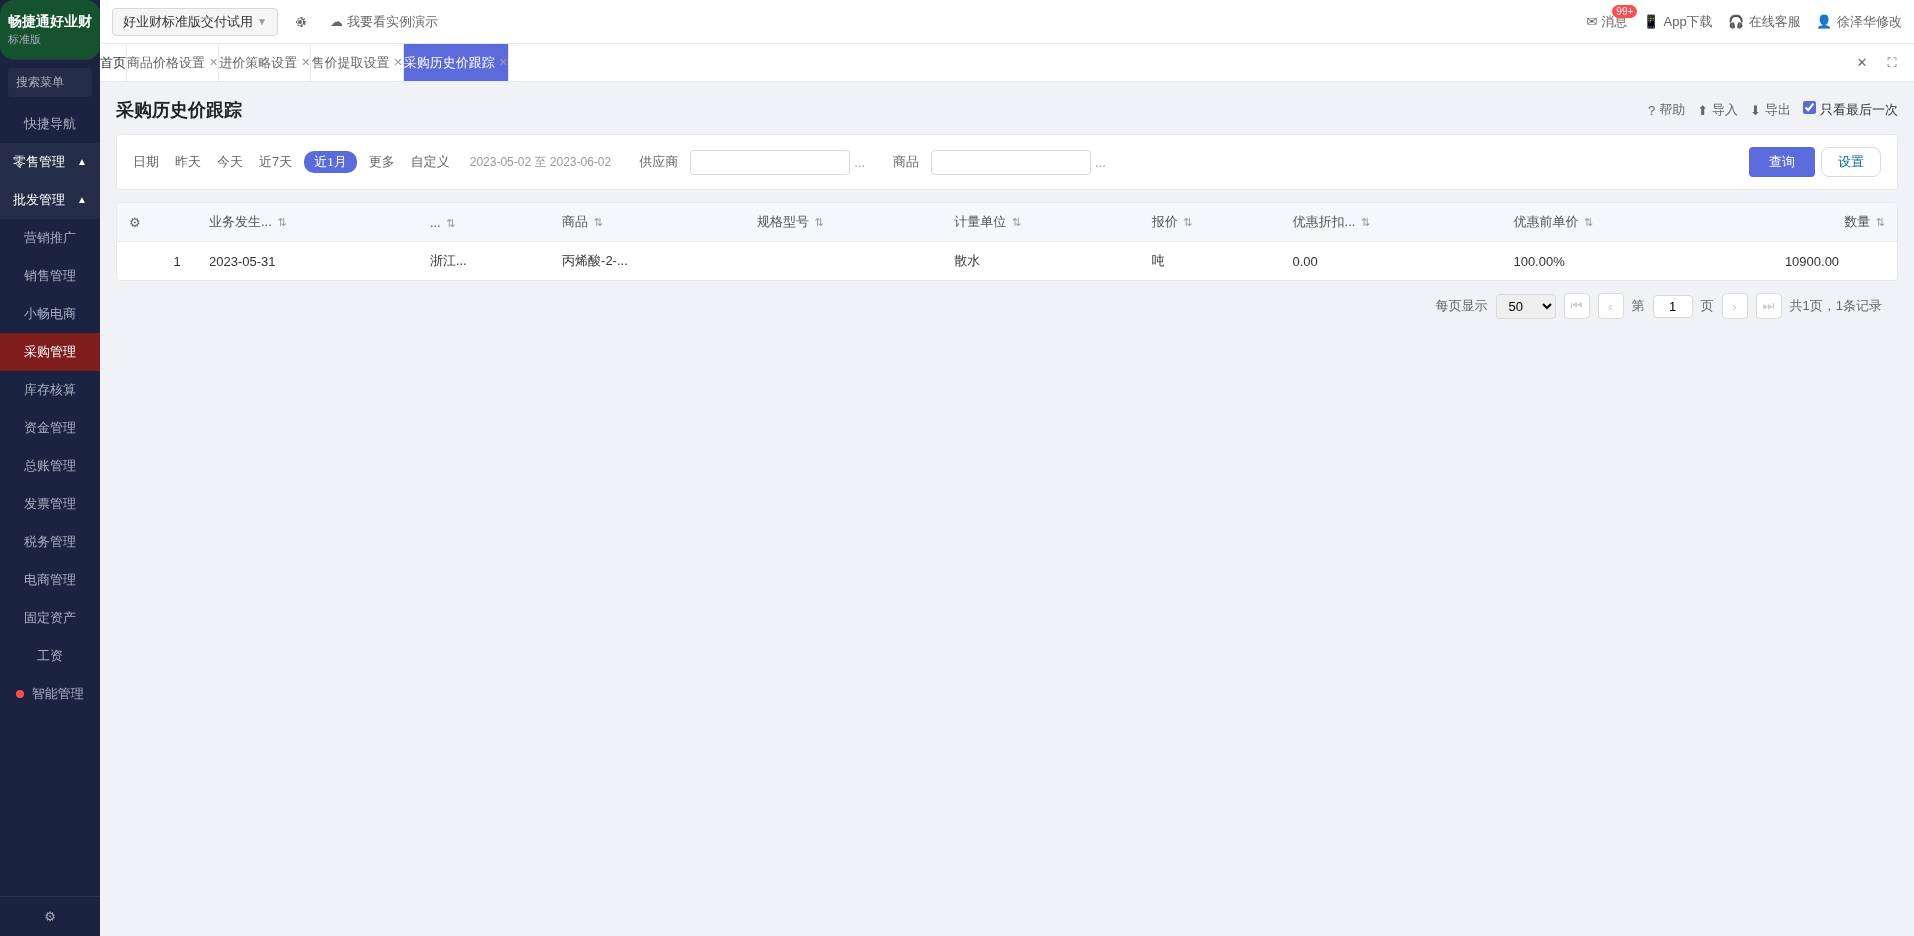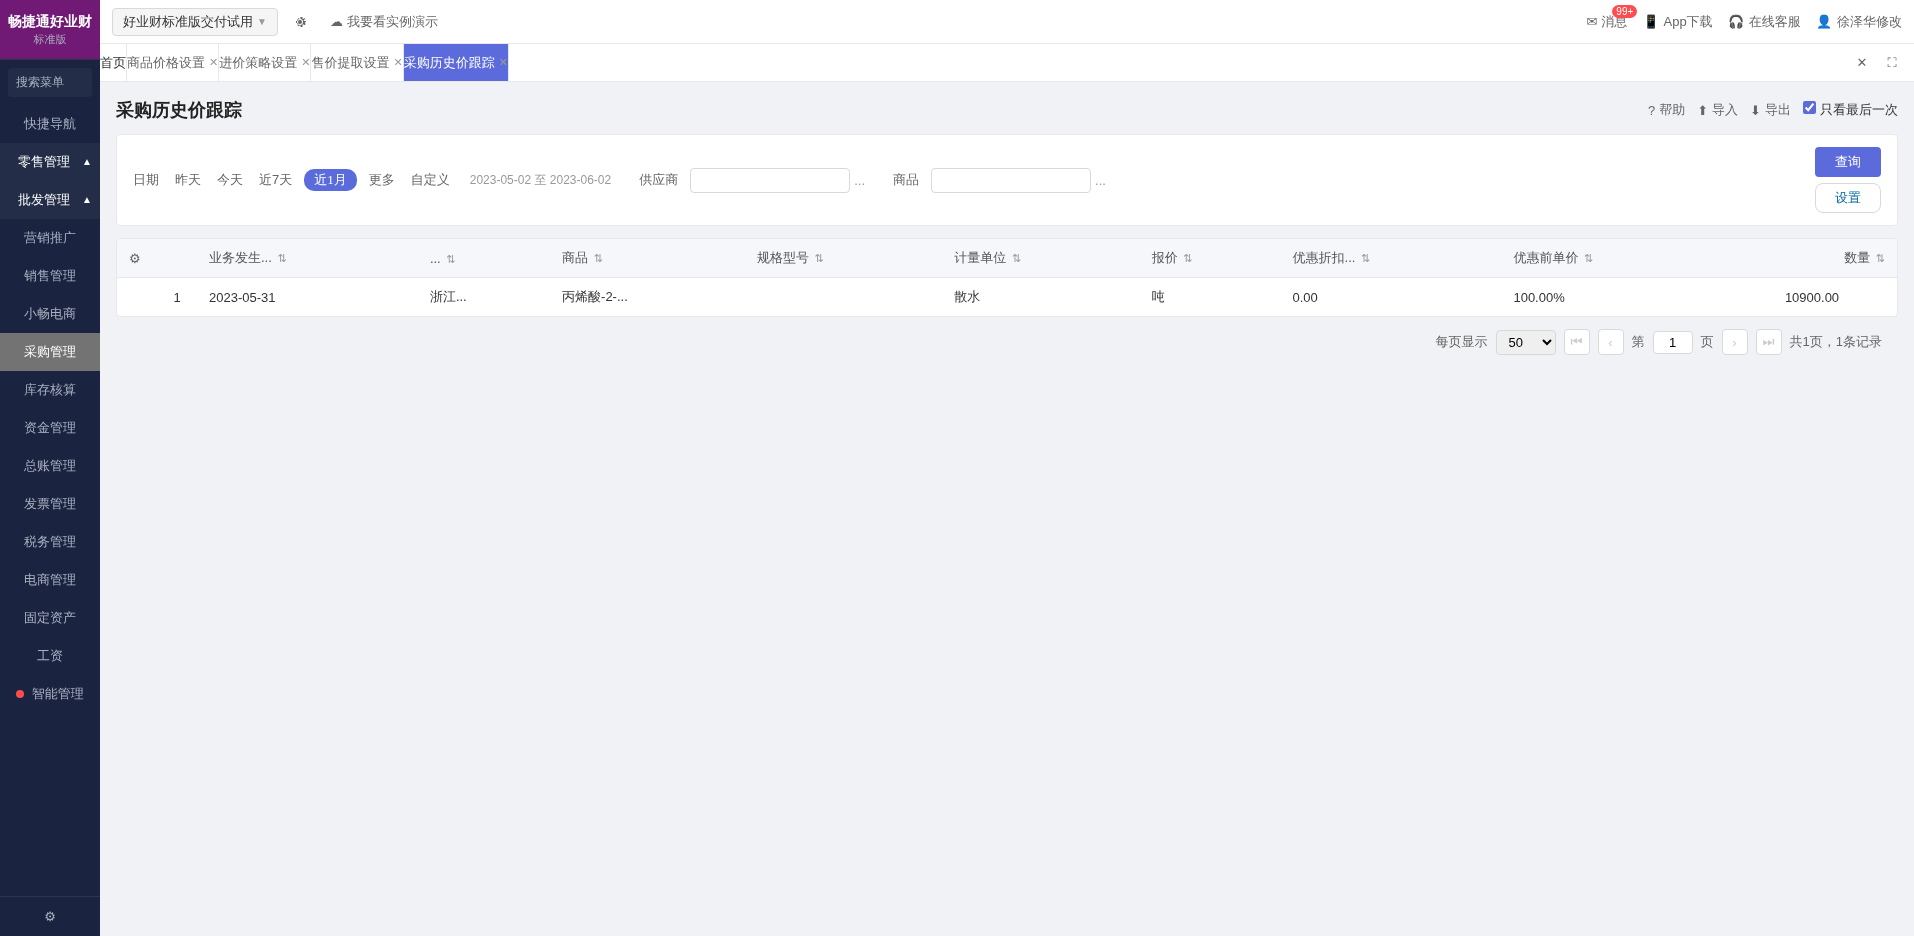--- a/index.html
+++ b/index.html
@@ -1,27 +1,27 @@
 <!DOCTYPE html>
 <html><head>
   <meta charset="utf-8">
   <style>
     * { box-sizing: border-box; margin: 0; padding: 0; }
     body { font-family: 'Microsoft YaHei', Arial, sans-serif; font-size: 13px; color: #333; background: #f0f2f5; display: flex; height: 936px; overflow: hidden; }
 
     
     .sidebar { width: 100px; background: #1a2340; color: #aab0c0; display: flex; flex-direction: column; height: 100%; flex-shrink: 0; }
-    .sidebar-logo { padding: 12px 8px; background: #701a75; color: #fff; font-size: 12px; line-height: 1.4; text-align: center; border-bottom: 1px solid #2a3550; }
+    .sidebar-logo { padding: 12px 8px; background: #14532d; color: #fff; font-size: 12px; line-height: 1.4; text-align: left; border-bottom: 1px solid #2a3550; border-radius: 14px; }
     .sidebar-logo .logo-main { font-size: 14px; font-weight: bold; color: #fff; }
     .sidebar-logo .logo-sub { font-size: 11px; color: #aab; }
     .sidebar-search { padding: 8px; }
     .sidebar-search-btn { width: 100%; background: #232d47; border: none; color: #aab0c0; padding: 6px 8px; border-radius: 4px; cursor: pointer; font-size: 12px; text-align: left; }
     .sidebar-nav-item { padding: 10px 8px; text-align: center; cursor: pointer; font-size: 13px; color: #aab0c0; position: relative; }
-    .sidebar-nav-item.active { color: #fff; background: #737373; }
-    .sidebar-nav-item.has-arrow { display: flex; align-items: center; justify-content: flex-end; gap: 12px; }
+    .sidebar-nav-item.active { color: #fff; background: #7f1d1d; }
+    .sidebar-nav-item.has-arrow { display: flex; align-items: center; justify-content: center; gap: 12px; }
     .sidebar-nav-item .arrow { font-size: 10px; }
     .sidebar-nav-item.expanded { background: #232d47; color: #fff; }
     .sidebar-dot { width: 8px; height: 8px; background: #ff4d4f; border-radius: 50%; display: inline-block; margin-right: 4px; }
     .sidebar-settings { margin-top: auto; padding: 12px; text-align: center; border-top: 1px solid #2a3550; }
 
     
     .main { flex: 1; display: flex; flex-direction: column; overflow: hidden; background: #f0f2f5; }
 
     
     .topbar { background: #fff; height: 44px; display: flex; align-items: center; padding: 0 12px; border-bottom: 1px solid #e8e8e8; gap: 8px; }
@@ -62,21 +62,21 @@
     .filter-label { color: #666; font-size: 13px; white-space: nowrap; }
     .date-options { display: flex; align-items: center; gap: 8px; font-size: 13px; }
     .date-option { color: #666; cursor: pointer; padding: 2px 4px; }
     .date-option.active { background: #5b6bdb; color: #fff; border-radius: 10px; padding: 2px 10px; font-family: Liberation Serif, serif; }
     .date-range { color: #999; font-size: 12px; margin-left: 4px; }
     .filter-input-group { display: flex; align-items: center; gap: 4px; }
     .filter-input { border: 1px solid #d9d9d9; border-radius: 4px; padding: 4px 8px; font-size: 13px; width: 160px; outline: none; }
     .filter-more-btn { color: #999; cursor: pointer; font-size: 13px; }
     .query-btn { background: #5b6bdb; color: #fff; border: none; border-radius: 4px; padding: 6px 20px; cursor: pointer; font-size: 13px; }
     .settings-btn { background: #fff; color: #0369a1; border: 1px solid #d9d9d9; border-radius: 8px; padding: 5px 16px; cursor: pointer; font-size: 13px; }
-    .filter-actions { display: flex; flex-direction: column; gap: 6px; margin-left: auto; }
+    .filter-actions { display: flex; flex-direction: row; gap: 6px; margin-left: auto; }
 
     
     .table-section { background: #fff; border: 1px solid #e8e8e8; border-radius: 4px; overflow: hidden; }
     .data-table { width: 100%; border-collapse: collapse; font-size: 13px; }
     .data-table th { background: #f5f7fa; padding: 10px 12px; text-align: left; color: #555; font-weight: 500; border-bottom: 1px solid #e8e8e8; white-space: nowrap; }
     .data-table td { padding: 10px 12px; border-bottom: 1px solid #f0f0f0; color: #333; white-space: nowrap; }
     .data-table tr:last-child td { border-bottom: none; }
     .data-table th .sort-icon { color: #999; font-size: 11px; margin-left: 2px; }
     .col-settings { width: 40px; text-align: center; }
     .col-num { width: 40px; text-align: center; }

